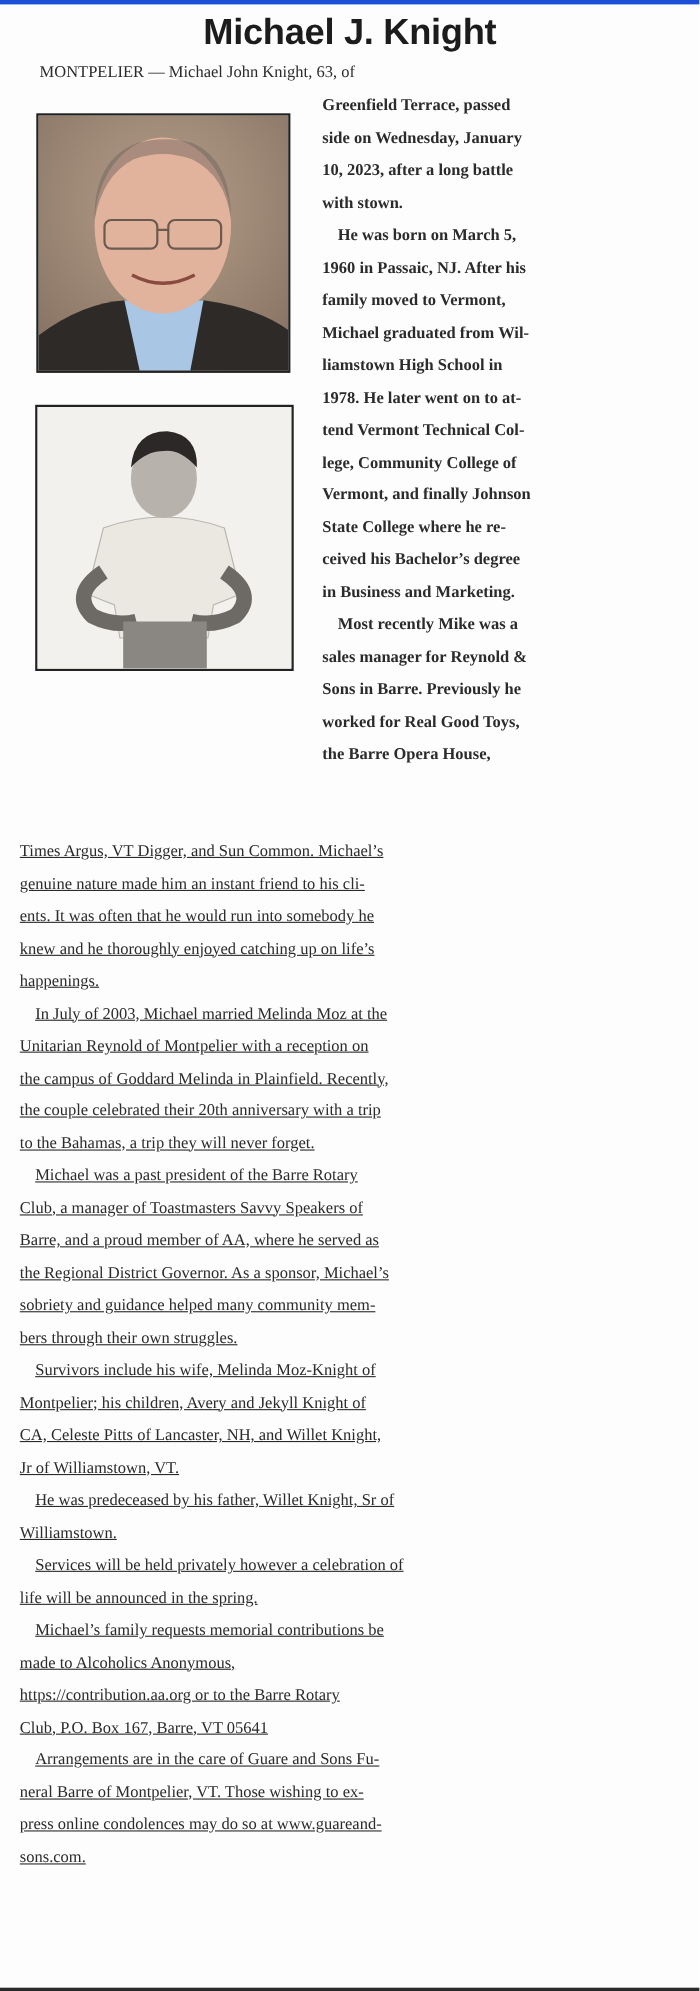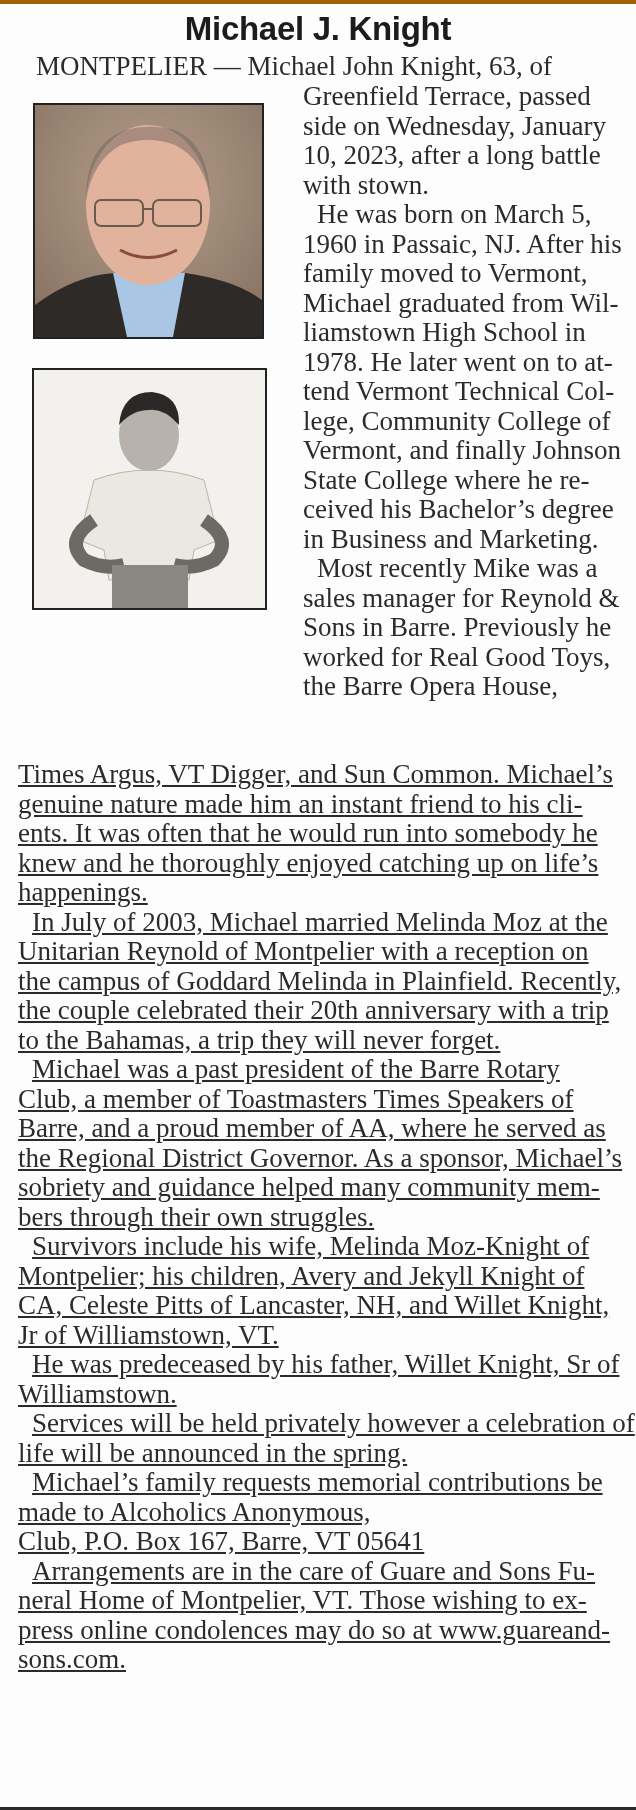--- a/index.html
+++ b/index.html
@@ -1,35 +1,35 @@
 <!DOCTYPE html>
 <html><head>
   <meta charset="utf-8">
   <style>
     html, body { margin: 0; padding: 0; background: #ffffff; }
     body { width: 636px; height: 1810px; overflow: hidden; position: relative; }
     .frame {
       position: absolute; left: 0; top: 0; width: 636px; height: 1810px;
       box-sizing: border-box;
-      border-top: 4px solid #a16207;
+      border-top: 4px solid #1d4ed8;
       border-bottom: 3px solid #2a2a2a;
       background: #fdfdfd;
     }
     .title {
       position: absolute; left: 0; top: 6px; width: 636px; text-align: center;
       font-family: "Liberation Sans", sans-serif; font-weight: bold;
       font-size: 33px; color: #1c1c1c; letter-spacing: -0.3px;
     }
     .text {
-      font-family: "Liberation Serif", serif; font-size: 27px; color: #2b2b2b;
+      font-family: "Liberation Serif", serif; font-size: 15px; color: #2b2b2b;
       line-height: 29.5px; position: absolute;
     }
     .line { white-space: nowrap; display: block; }
     .lead { position: absolute; left: 36px; top: 48px; }
-    .col-right { position: absolute; left: 303px; top: 78px; }
+    .col-right { position: absolute; left: 293px; top: 78px; font-weight: bold; }
     .col-full { position: absolute; left: 18px; top: 756px; text-decoration: underline; }
     .indent { padding-left: 14px; }
     .photo {
       position: absolute; box-sizing: border-box; border: 2px solid #222;
       overflow: hidden;
     }
     .photo-adult { left: 33px; top: 99px; width: 231px; height: 236px; background: linear-gradient(180deg,#9e8a79 0%,#8b7a6c 60%,#3a3330 100%); }
     .photo-child { left: 32px; top: 364px; width: 235px; height: 242px; background: #f2f0ec; }
   </style>
 </head>
@@ -100,34 +100,35 @@
       <span class="line">genuine nature made him an instant friend to his cli-</span>
       <span class="line">ents. It was often that he would run into somebody he</span>
       <span class="line">knew and he thoroughly enjoyed catching up on life’s</span>
       <span class="line">happenings.</span>
       <span class="line indent">In July of 2003, Michael married Melinda Moz at the</span>
       <span class="line">Unitarian Reynold of Montpelier with a reception on</span>
       <span class="line">the campus of Goddard Melinda in Plainfield. Recently,</span>
       <span class="line">the couple celebrated their 20th anniversary with a trip</span>
       <span class="line">to the Bahamas, a trip they will never forget.</span>
       <span class="line indent">Michael was a past president of the Barre Rotary</span>
-      <span class="line">Club, a member of Toastmasters Times Speakers of</span>
+      <span class="line">Club, a manager of Toastmasters Savvy Speakers of</span>
       <span class="line">Barre, and a proud member of AA, where he served as</span>
       <span class="line">the Regional District Governor. As a sponsor, Michael’s</span>
       <span class="line">sobriety and guidance helped many community mem-</span>
       <span class="line">bers through their own struggles.</span>
       <span class="line indent">Survivors include his wife, Melinda Moz-Knight of</span>
       <span class="line">Montpelier; his children, Avery and Jekyll Knight of</span>
       <span class="line">CA, Celeste Pitts of Lancaster, NH, and Willet Knight,</span>
       <span class="line">Jr of Williamstown, VT.</span>
       <span class="line indent">He was predeceased by his father, Willet Knight, Sr of</span>
       <span class="line">Williamstown.</span>
       <span class="line indent">Services will be held privately however a celebration of</span>
       <span class="line">life will be announced in the spring.</span>
       <span class="line indent">Michael’s family requests memorial contributions be</span>
       <span class="line">made to Alcoholics Anonymous,</span>
+      <span class="line">https://contribution.aa.org or to the Barre Rotary</span>
       <span class="line">Club, P.O. Box 167, Barre, VT 05641</span>
       <span class="line indent">Arrangements are in the care of Guare and Sons Fu-</span>
-      <span class="line">neral Home of Montpelier, VT. Those wishing to ex-</span>
+      <span class="line">neral Barre of Montpelier, VT. Those wishing to ex-</span>
       <span class="line">press online condolences may do so at www.guareand-</span>
       <span class="line">sons.com.</span>
     </div>
 </div>
 
 </body></html>

